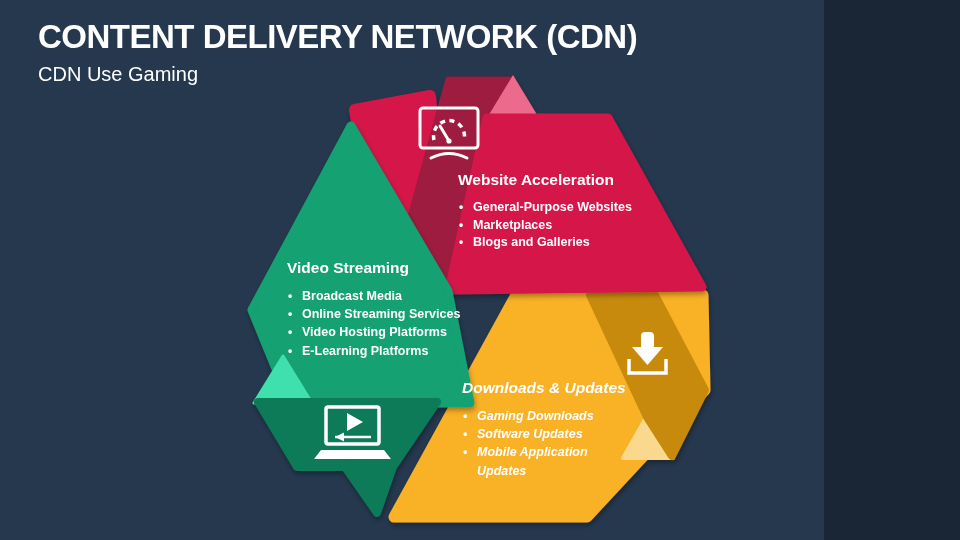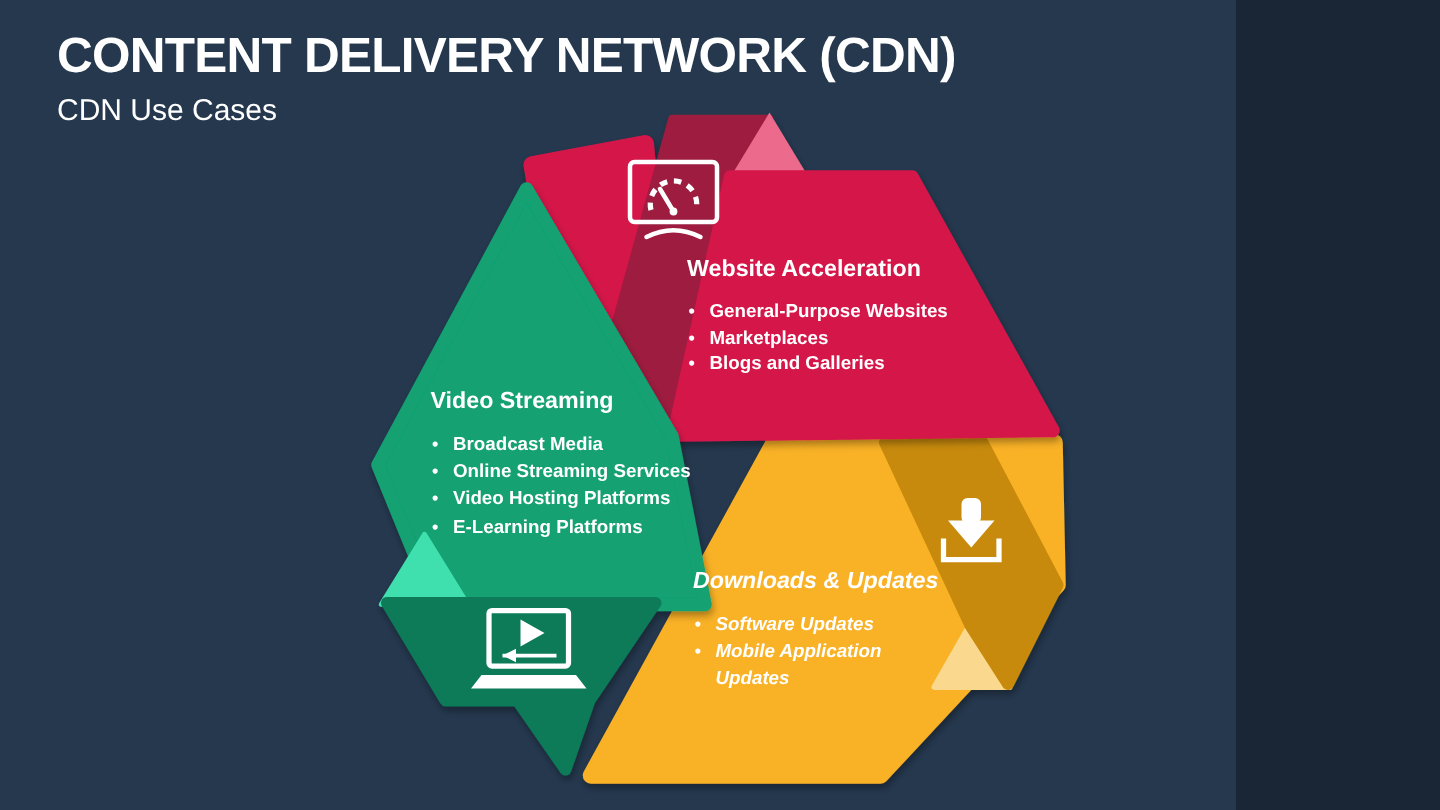--- a/index.html
+++ b/index.html
@@ -85,21 +85,21 @@
         <polygon points="347,413 347,431 363,422" fill="#FFFFFF"></polygon>
         <line x1="335" y1="437" x2="371" y2="437" stroke-width="2.5" stroke="#FFFFFF"></line>
         <polygon points="335,437 344,432.5 344,441.5" fill="#FFFFFF"></polygon>
         <polygon points="321,450 384,450 391,459 314,459" fill="#FFFFFF"></polygon>
       </g>
     </g>
   </svg>
 
   <div class="hdr">
     <h1>CONTENT DELIVERY NETWORK (CDN)</h1>
-    <h2>CDN Use Cases</h2>
+    <h2>CDN Use Gaming</h2>
   </div>
 
   <div class="panel panel-wa">
     <div class="p-title">Website Acceleration</div>
     <ul class="bullets">
       <li class="bullet">General-Purpose Websites</li>
       <li class="bullet">Marketplaces</li>
       <li class="bullet">Blogs and Galleries</li>
     </ul>
   </div>
@@ -110,17 +110,18 @@
       <li class="bullet">Broadcast Media</li>
       <li class="bullet">Online Streaming Services</li>
       <li class="bullet">Video Hosting Platforms</li>
       <li class="bullet">E-Learning Platforms</li>
     </ul>
   </div>
 
   <div class="panel panel-du">
     <div class="p-title">Downloads &amp; Updates</div>
     <ul class="bullets">
+      <li class="bullet">Gaming Downloads</li>
       <li class="bullet">Software Updates</li>
       <li class="bullet">Mobile Application Updates</li>
     </ul>
   </div>
 </div>
 
 </body></html>

